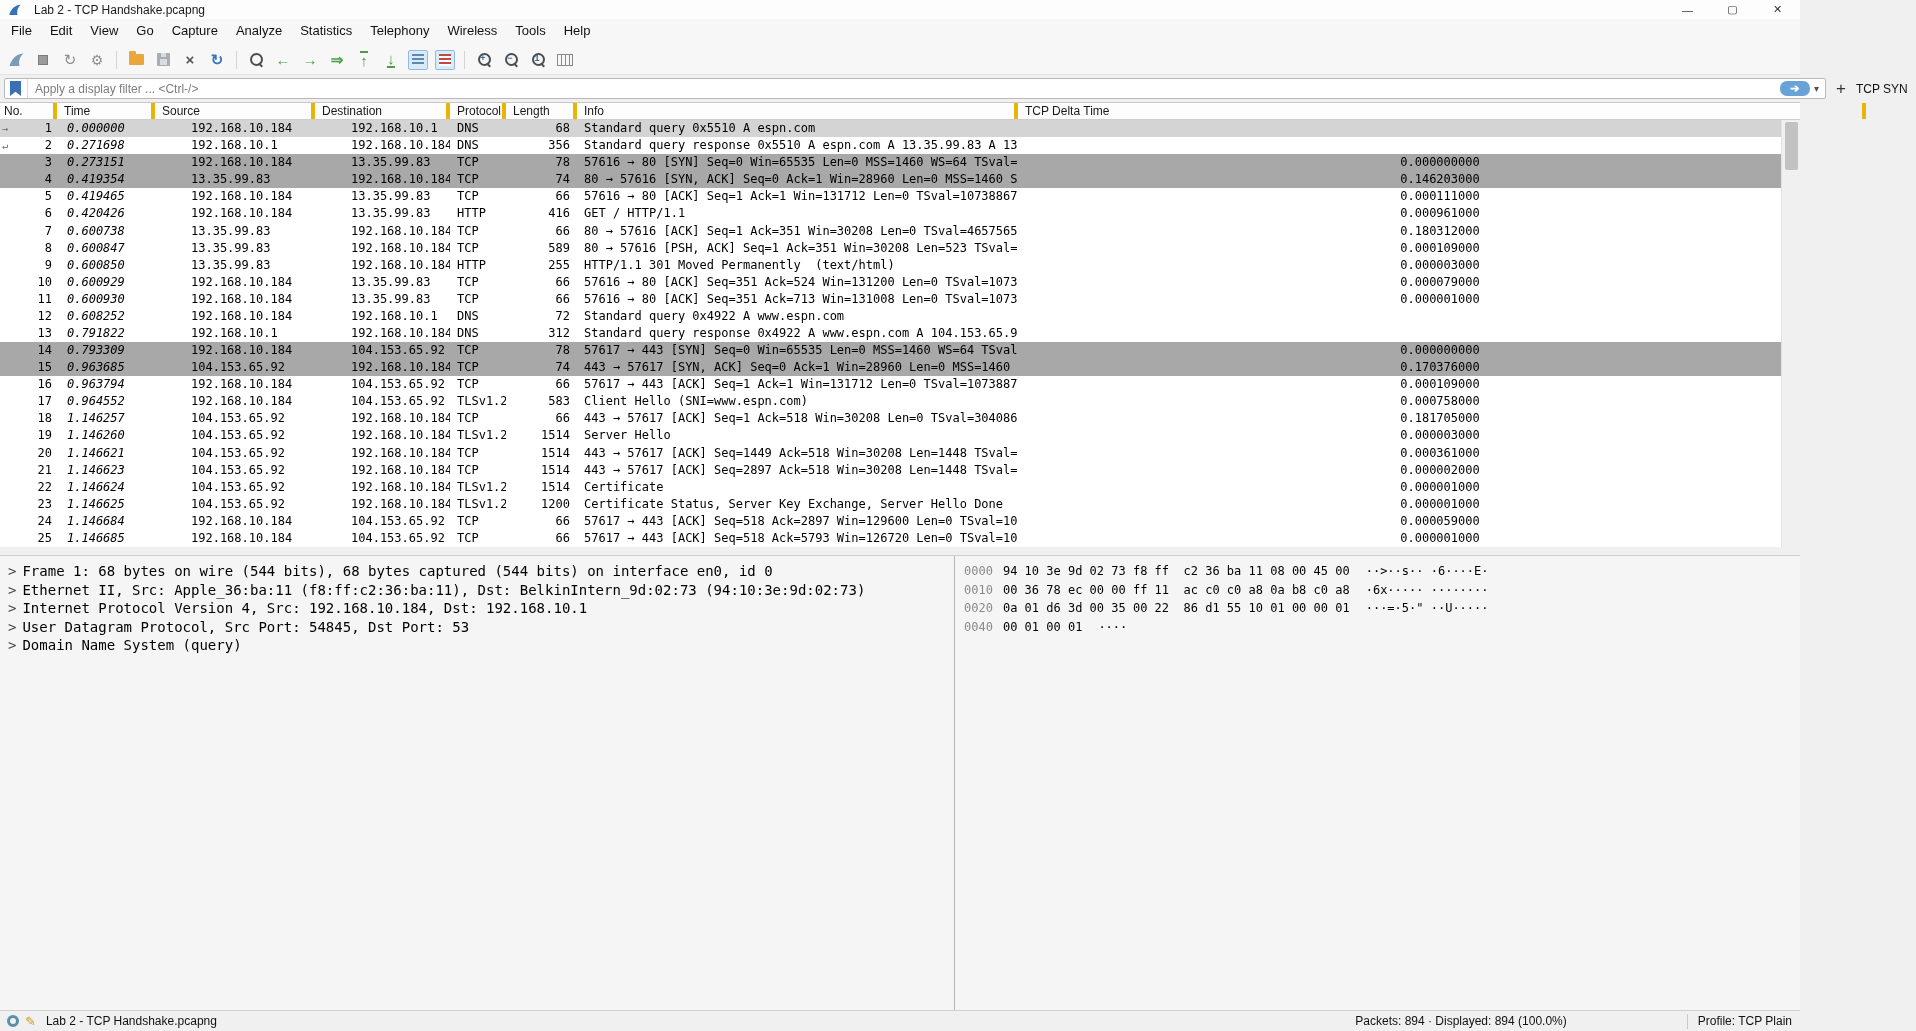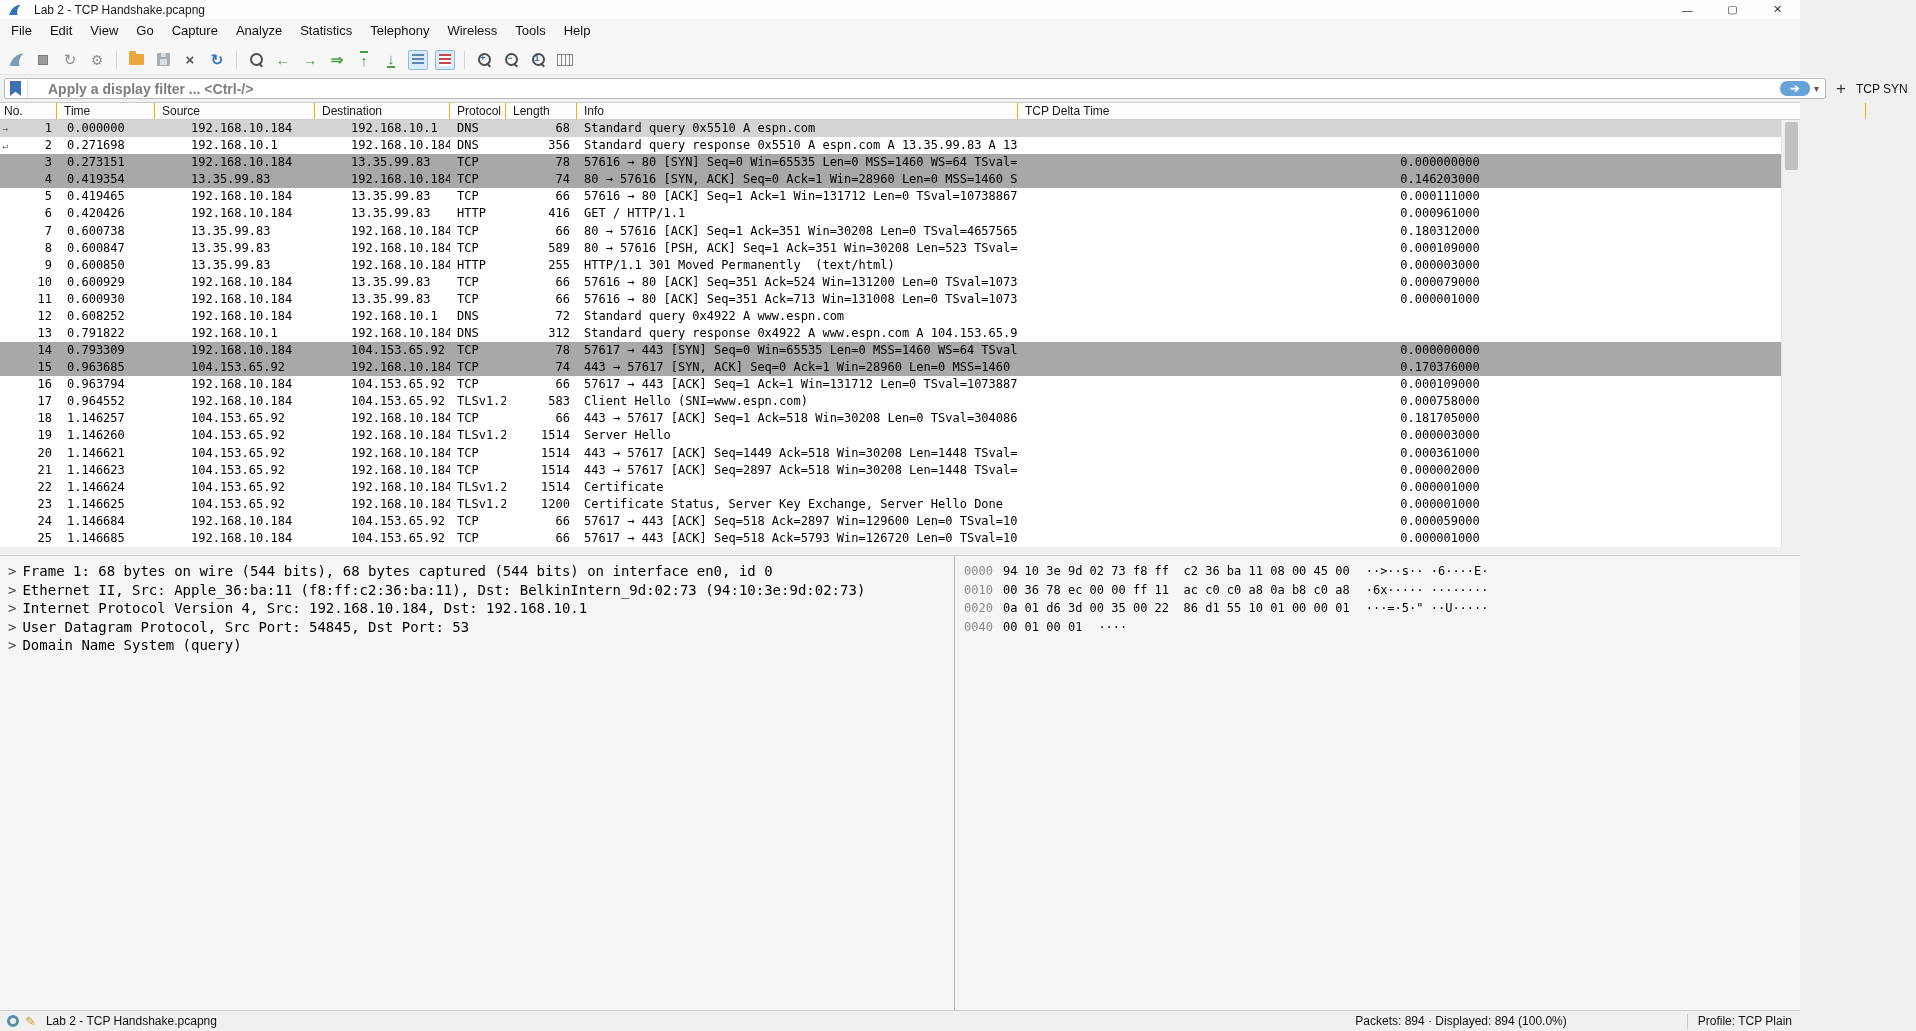--- a/index.html
+++ b/index.html
@@ -47,40 +47,40 @@
   .clines { width:12px; height:12px; background:repeating-linear-gradient(#c14848 0 2px, #ffffff 2px 4px); }
   .cols { width:16px; height:12px; border:1px solid #8a8a8a; background:repeating-linear-gradient(90deg, transparent 0 3px, #8a8a8a 3px 4px); }
 
   
   .filterbar { height:27px; background:#f0f0f0; display:flex; align-items:center; padding:0 6px 0 4px; }
   .filterinput { flex:0 0 auto; width:1822px; height:21px; background:#ffffff; border:1px solid #b9b9b9;
                  border-radius:2px; display:flex; align-items:center; position:relative; }
   .bookmark { width:11px; height:15px; background:#3d6fb4; margin-left:5px;
               clip-path:polygon(0 0, 100% 0, 100% 100%, 50% 72%, 0 100%); }
   .fsep { width:1px; height:19px; background:#dcdcdc; margin-left:6px; }
-  .fplaceholder { margin-left:20px; font-size:14px; color:#7d7d7d; flex:1 1 auto;font-weight:bold; }
+  .fplaceholder { margin-left:7px; font-size:12px; color:#7d7d7d; flex:1 1 auto; }
   .applybtn { width:30px; height:15px; background:#67a3d9; border-radius:7px; display:flex; align-items:center;
               justify-content:center; color:#fff; font-size:11px; font-weight:bold; margin-right:4px; }
   .fcaret { color:#555; font-size:10px; margin-right:6px; }
   .fplus { font-size:17px; color:#333; margin-left:10px; width:20px; text-align:center; }
   .fshortcut { font-size:12px; color:#111; margin-left:10px; white-space:nowrap; }
 
   
   .pkt-grid { display:grid; grid-template-columns:57px 98px 160px 135px 56px 71px 441px 848px 31px; }
   .pkt-header { height:18px; background:#fdfdfd; border-top:1px solid #c9c9c9; border-bottom:1px solid #cdcdcd;
                 font-size:12px; color:#191919; }
-  .pkt-header .hcell { border-right:1px solid #eab308; padding:1px 0 0 7px; white-space:pre; overflow:hidden; }
+  .pkt-header .hcell { border-right:4px solid #eab308; padding:1px 0 0 7px; white-space:pre; overflow:hidden; }
   .pkt-header .hcell.first { padding-left:4px; }
   .pkt-rows { position:relative; height:427px; background:#ffffff; overflow:hidden; }
   .prow { height:17.08px; font-family:"DejaVu Sans Mono","Liberation Mono",monospace; font-size:12px;
           color:#000; align-items:center; }
   .prow > span { white-space:pre; overflow:hidden; padding-left:7px; line-height:17px; }
   .prow .c-no { text-align:right; padding-right:5px; padding-left:0; position:relative; }
   .prow .c-no .marker { position:absolute; left:2px; top:0; color:#666; font-size:10px; }
-  .prow .c-time { padding-left:10px; }
+  .prow .c-time { padding-left:10px;font-style:italic; }
   .prow .c-src, .prow .c-dst { padding-left:8px;margin-left:28px; }
   .prow .c-len { text-align:right; padding-right:7px; padding-left:0; }
   .prow .c-delta { text-align:center; padding-right:4px; padding-left:0; }
   .prow.hl-sel { background:#d4d4d4; }
   .prow.hl-gray { background:#a8a8a8; }
   .pkt-scrollbar { position:absolute; top:0; right:0; width:19px; height:427px; background:#f0f0f0;
                    border-left:1px solid #e2e2e2; }
   .pkt-thumb { position:absolute; top:2px; left:3px; width:13px; height:48px; background:#c2c2c2; border-radius:2px; }
 
   

